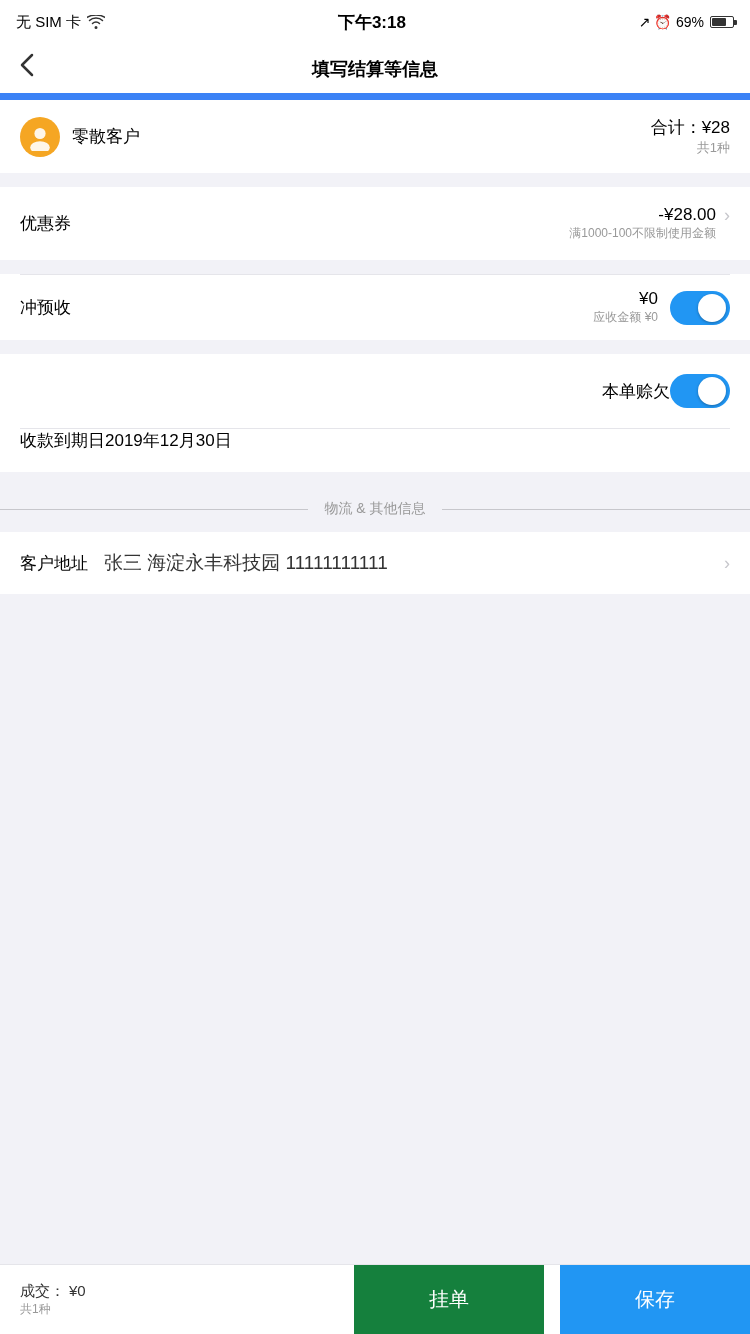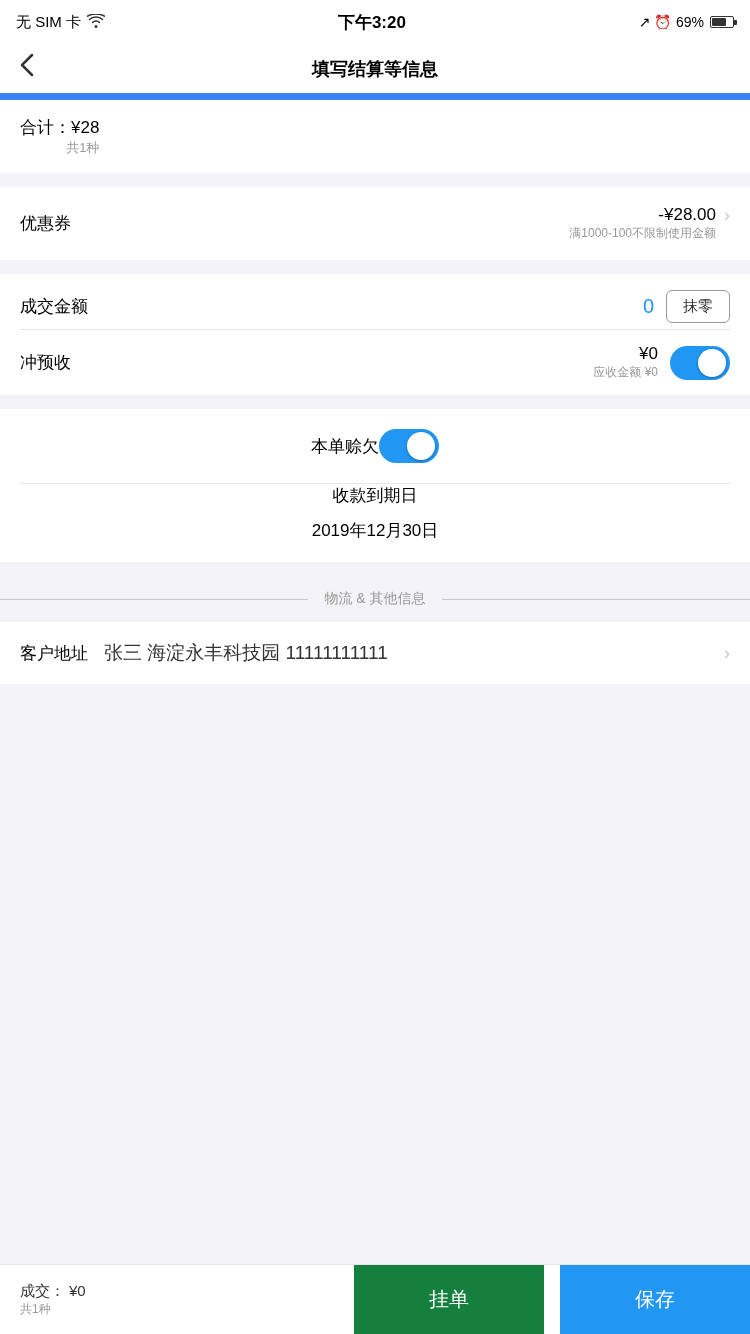--- a/index.html
+++ b/index.html
@@ -17,21 +17,21 @@
     .status-bar {
       display: flex;
       justify-content: space-between;
       align-items: center;
       background: #fff;
       height: 44px;
       padding: 0 16px;
       font-size: 15px;
       font-weight: 500;
     }
-    .status-left { display: flex; align-items: center; gap: 6px; }
+    .status-left { display: flex; align-items: flex-end; gap: 6px; }
     .status-center { font-size: 17px; font-weight: 600; }
     .status-right { display: flex; align-items: center; gap: 4px; font-size: 14px; }
     .battery-icon {
       display: inline-block;
       width: 24px; height: 12px;
       border: 1.5px solid #333;
       border-radius: 2px;
       position: relative;
       margin-left: 2px;
     }
@@ -251,21 +251,21 @@
       width: 28px;
       height: 28px;
       border-radius: 50%;
       background: #fff;
       box-shadow: 0 1px 3px rgba(0,0,0,0.3);
     }
 
     
     .debt-row {
       display: flex;
-      justify-content: center;
+      justify-content: flex-end;
       align-items: center;
       padding: 20px 0;
     }
     .debt-label {
       font-size: 17px;
       color: #000;
     }
 
     
     .due-date-row {
@@ -377,21 +377,21 @@
     <span>无 SIM 卡</span>
     <span>
       <svg width="18" height="14" viewBox="0 0 18 14" fill="none">
         <path d="M9 11a1.5 1.5 0 1 1 0 3 1.5 1.5 0 0 1 0-3z" fill="#333"></path>
         <path d="M5.5 8.5C6.6 7.4 7.7 7 9 7s2.4.4 3.5 1.5" stroke="#333" stroke-width="1.5" fill="none" stroke-linecap="round"></path>
         <path d="M2.5 5.5C4.2 3.8 6.4 3 9 3s4.8.8 6.5 2.5" stroke="#333" stroke-width="1.5" fill="none" stroke-linecap="round"></path>
         <path d="M0 2.5C2.4 0.9 5.5 0 9 0s6.6.9 9 2.5" stroke="#333" stroke-width="1.5" fill="none" stroke-linecap="round"></path>
       </svg>
     </span>
   </div>
-  <div class="status-center">下午3:20</div>
+  <div class="status-center">下午3:18</div>
   <div class="status-right">
     <span>↗</span>
     <span>⏰</span>
     <span>69%</span>
     <div class="battery-icon">
       <div class="battery-fill"></div>
     </div>
   </div>
 </div>
 
@@ -399,20 +399,29 @@
   <div class="back-btn">
     <svg width="14" height="24" viewBox="0 0 14 24" fill="none">
       <path d="M12 2L2 12L12 22" stroke="#333" stroke-width="2.5" stroke-linecap="round" stroke-linejoin="round"></path>
     </svg>
   </div>
   <div class="nav-title">填写结算等信息</div>
 </div>
 
 <div class="card-section">
   <div class="customer-row">
+    <div class="customer-left">
+      <div class="customer-avatar">
+        <svg class="avatar-svg" viewBox="0 0 40 40" fill="none">
+          <circle cx="20" cy="15" r="8" fill="#fff" opacity="0.9"></circle>
+          <ellipse cx="20" cy="35" rx="14" ry="9" fill="#fff" opacity="0.9"></ellipse>
+        </svg>
+      </div>
+      <span class="customer-name">零散客户</span>
+    </div>
     <div class="customer-right">
       <div class="customer-total">合计：¥28</div>
       <div class="customer-count">共1种</div>
     </div>
   </div>
 </div>
 
 <div class="section-divider"></div>
 
 <div class="card-section">
@@ -424,27 +433,20 @@
         <div class="coupon-desc">满1000-100不限制使用金额</div>
       </div>
       <span class="chevron-icon">›</span>
     </div>
   </div>
 </div>
 
 <div class="section-divider"></div>
 
 <div class="card-section">
-  <div class="amount-row">
-    <span class="amount-label">成交金额</span>
-    <div class="amount-right">
-      <span class="amount-value">0</span>
-      <button class="round-btn">抹零</button>
-    </div>
-  </div>
   <div class="divider"></div>
 
   <div class="prepay-row">
     <span class="prepay-label">冲预收</span>
     <div class="prepay-right">
       <div class="prepay-value-block">
         <div class="prepay-amount">¥0</div>
         <div class="prepay-sub">应收金额 ¥0</div>
       </div>
       <div class="toggle"></div>
@@ -453,21 +455,21 @@
 </div>
 
 <div class="section-divider"></div>
 
 <div class="card-section">
   <div class="debt-row">
     <span class="debt-label">本单赊欠</span>
     <div class="toggle"></div>
   </div>
   <div class="divider"></div>
-  <div class="due-date-row" style="display: flex; gap: 12px; align-items: center; flex-direction: column;">
+  <div class="due-date-row" style="display: flex; align-items: center;">
     <span class="due-date-text">收款到期日</span>
     <span class="due-date-text">2019年12月30日</span>
   </div>
 </div>
 
 <div class="section-divider"></div>
 
 <div class="logistics-divider">
   <div class="logistics-line"></div>
   <span class="logistics-text">物流 &amp; 其他信息</span>

